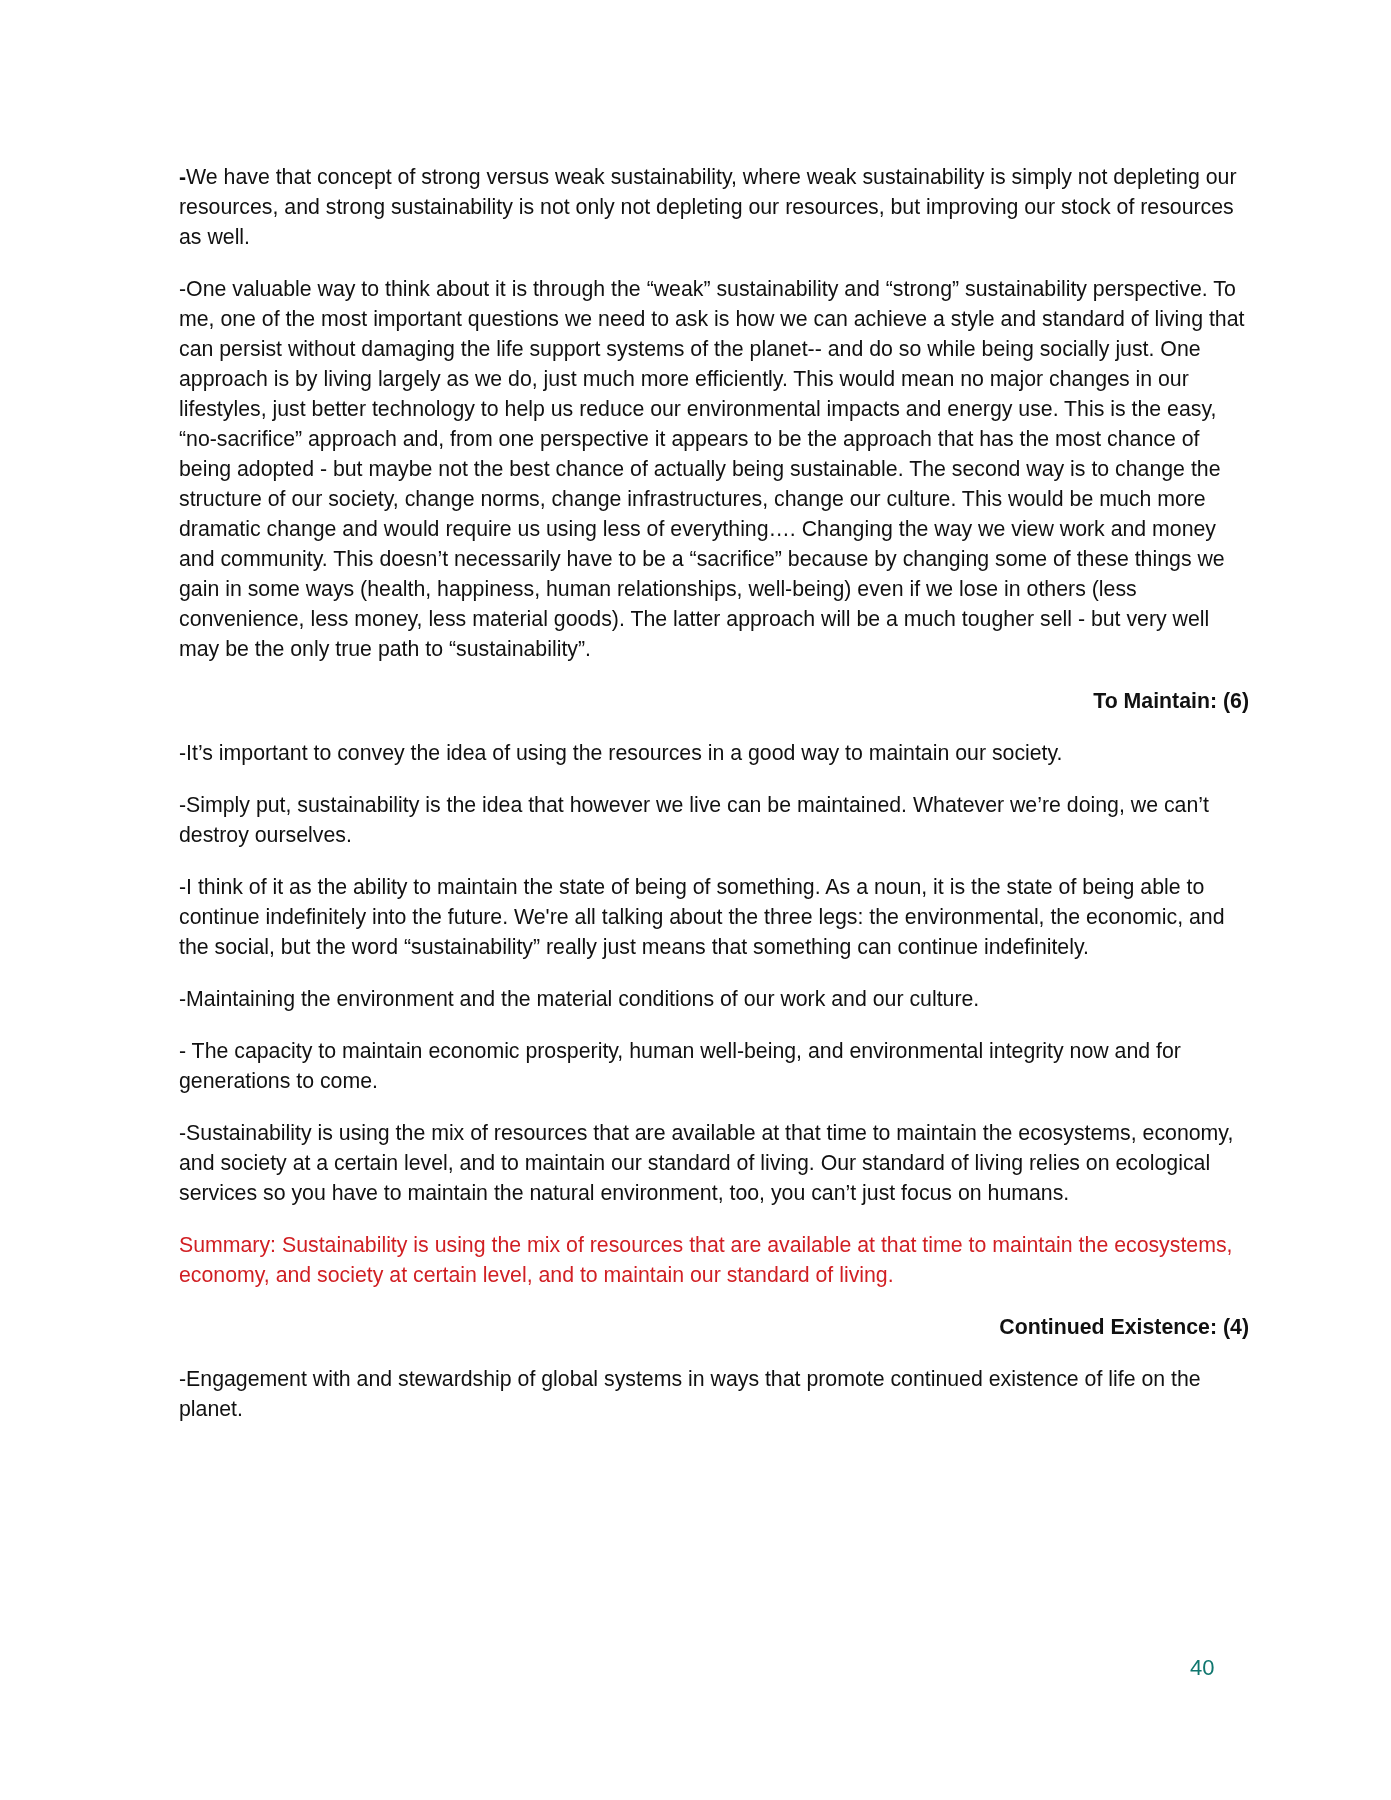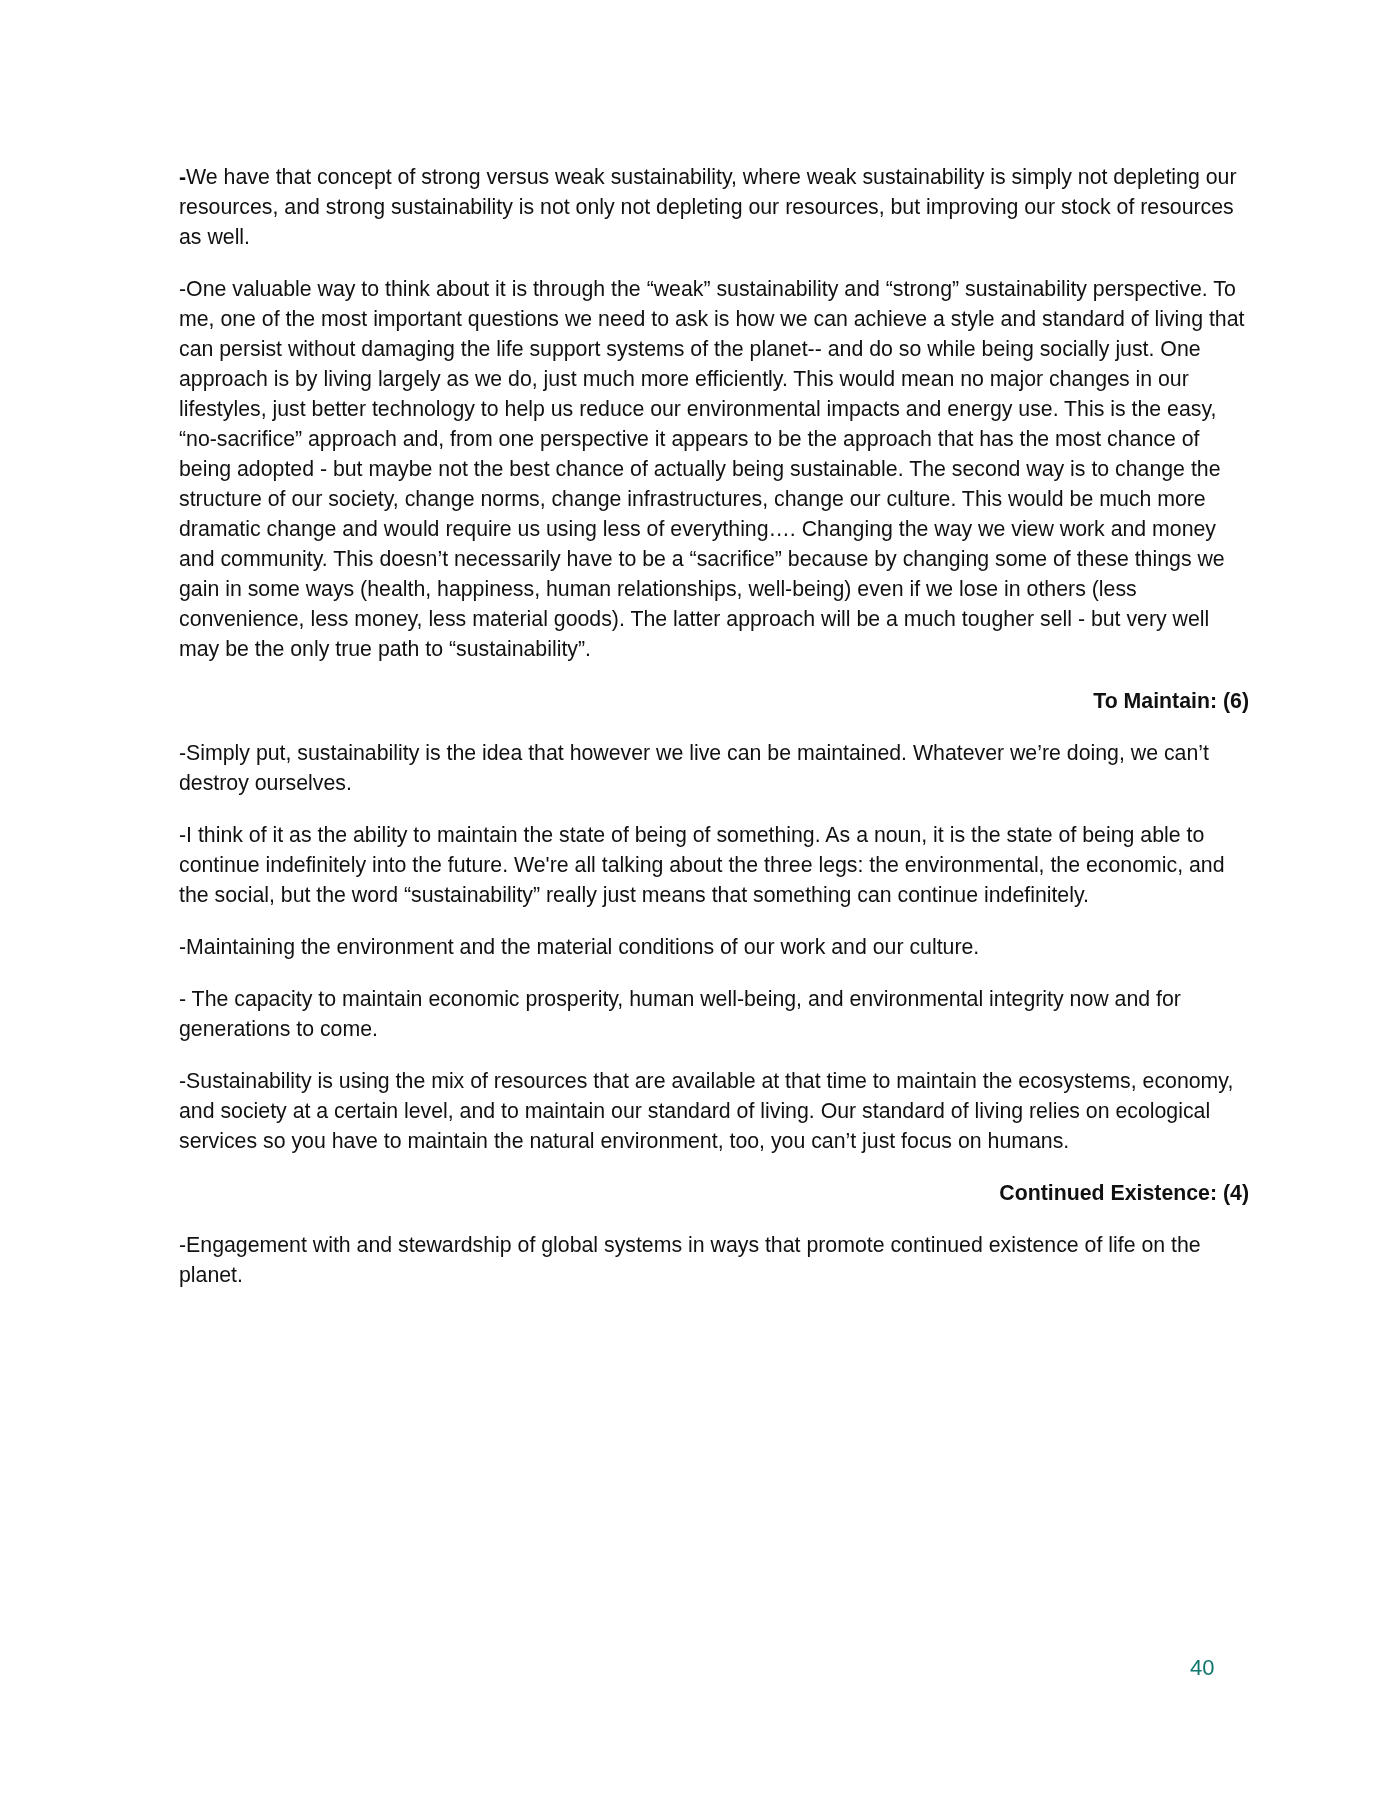--- a/index.html
+++ b/index.html
@@ -53,27 +53,29 @@
 
 <div class="page">
 
   <p class="para"><span class="lead-bold">-</span><span>We have that concept of strong versus weak sustainability, where weak sustainability is simply not depleting our resources, and strong sustainability is not only not depleting our resources, but improving our stock of resources as well.</span></p>
 
   <p class="para">-One valuable way to think about it is through the “weak” sustainability and “strong” sustainability perspective. To me, one of the most important questions we need to ask is how we can achieve a style and standard of living that can persist without damaging the life support systems of the planet-- and do so while being socially just. One approach is by living largely as we do, just much more efficiently. This would mean no major changes in our lifestyles, just better technology to help us reduce our environmental impacts and energy use. This is the easy, “no-sacrifice” approach and, from one perspective it appears to be the approach that has the most chance of being adopted - but maybe not the best chance of actually being sustainable. The second way is to change the structure of our society, change norms, change infrastructures, change our culture. This would be much more dramatic change and would require us using less of everything…. Changing the way we view work and money and community. This doesn’t necessarily have to be a “sacrifice” because by changing some of these things we gain in some ways (health, happiness, human relationships, well-being) even if we lose in others (less convenience, less money, less material goods).  The latter approach will be a much tougher sell - but very well may be the only true path to “sustainability”.</p>
 
 
   <p class="heading">To Maintain: (6)</p>
 
+  <p class="para">-It’s important to convey the idea of using the resources in a good way to maintain our society.</p>
   <p class="para">-Simply put, sustainability is the idea that however we live can be maintained. Whatever we’re doing, we can’t destroy ourselves.</p>
   <p class="para">-I think of it as the ability to maintain the state of being of something. As a noun, it is the state of being able to continue indefinitely into the future. We're all talking about the three legs: the environmental, the economic, and the social, but the word “sustainability” really just means that something can continue indefinitely.</p>
   <p class="para">-Maintaining the environment and the material conditions of our work and our culture.</p>
   <p class="para">- The capacity to maintain economic prosperity, human well-being, and environmental integrity now and for generations to come.</p>
   <p class="para">-Sustainability is using the mix of resources that are available at that time to maintain the ecosystems, economy, and society at a certain level, and to maintain our standard of living. Our standard of living relies on ecological services so you have to maintain the natural environment, too, you can’t just focus on humans.</p>
 
 
+  <p class="para summary">Summary: Sustainability is using the mix of resources that are available at that time to maintain the ecosystems, economy, and society at certain level, and to maintain our standard of living.</p>
 
   <p class="heading">Continued Existence: (4)</p>
 
   <p class="para">-Engagement with and stewardship of global systems in ways that promote continued existence of life on the planet.</p>
 
 </div>
 
 <div class="page-number">40</div>
 
 </body></html>

